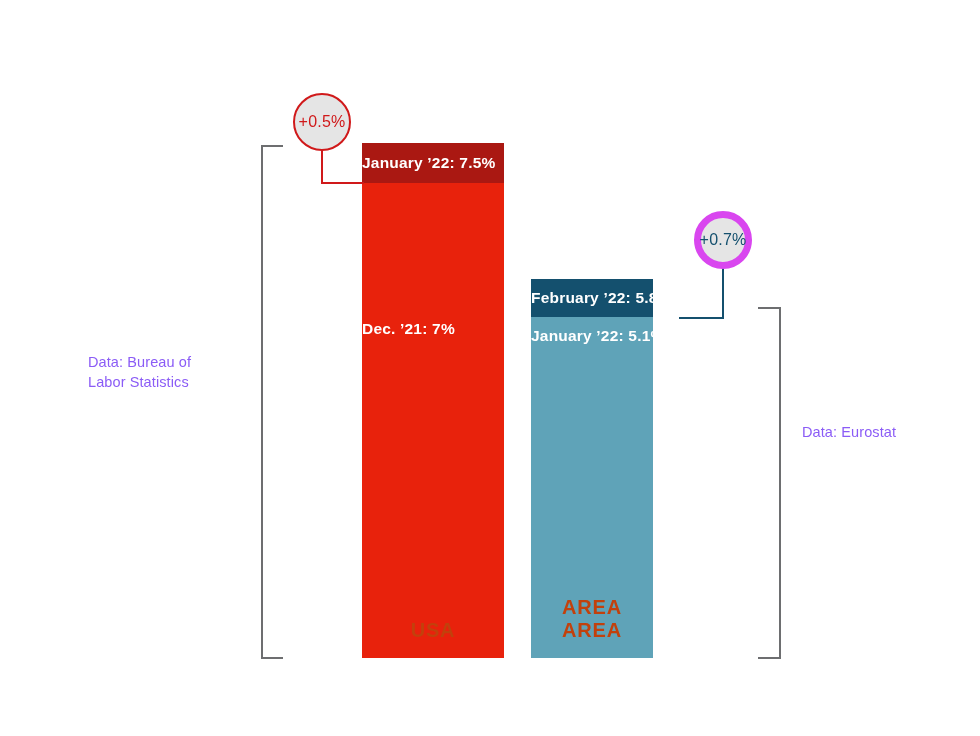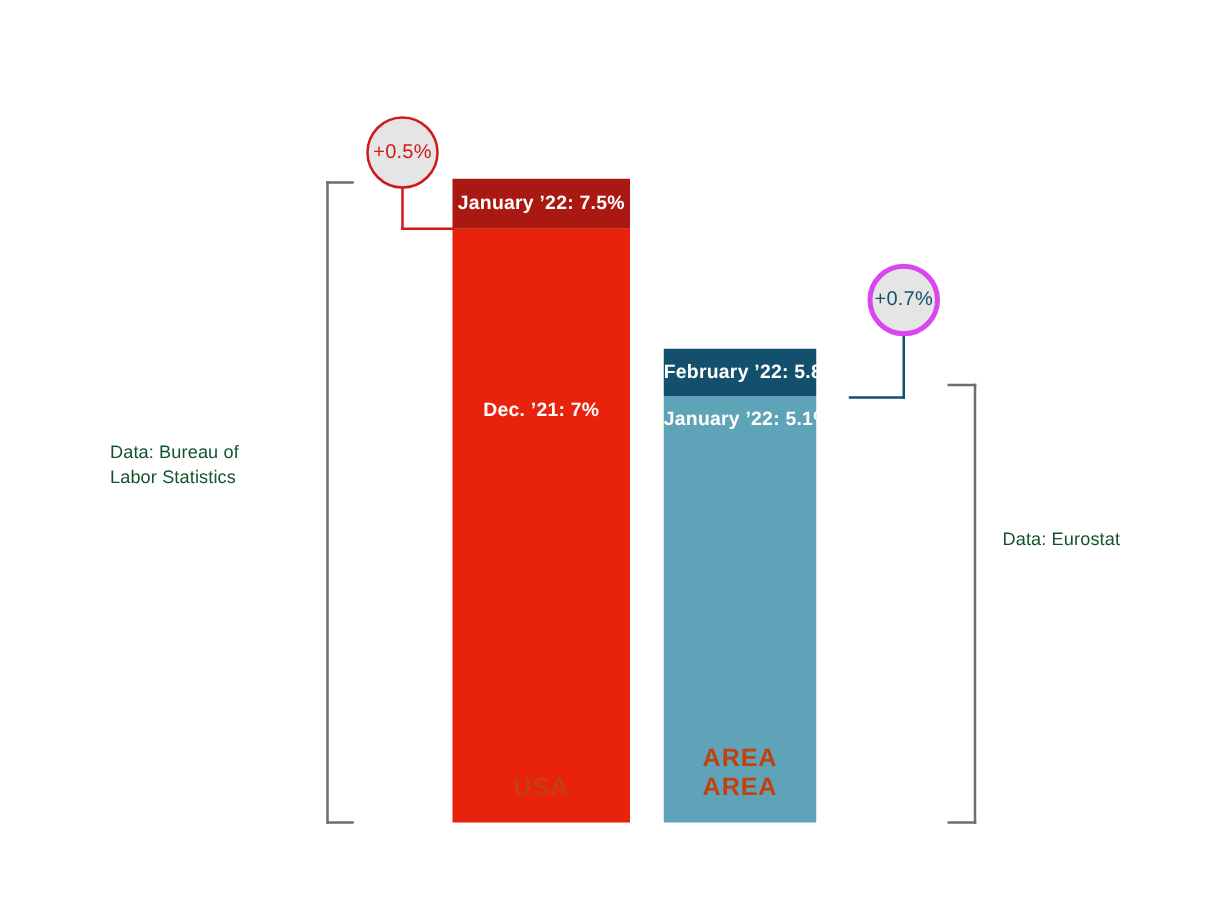--- a/index.html
+++ b/index.html
@@ -27,21 +27,21 @@
   }
   .bracket-tick {
     position: absolute;
     height: 2px;
     background: #6d6e70;
   }
 
   
   .source {
     position: absolute;
-    color: #14532d;
+    color: #8b5cf6;
     font-size: 14.5px;
     line-height: 20px;
     letter-spacing: 0.1px;
   }
   #source-usa {
     left: 88px;
     top: 352px;
     width: 160px;
     text-align: left;
   }
@@ -64,21 +64,21 @@
     box-sizing: border-box;
   }
   .seg-label {
     position: absolute;
     left: 0;
     right: 0;
     color: #ffffff;
     font-size: 15.5px;
     font-weight: bold;
     letter-spacing: 0.2px;
-    text-align: center;
+    text-align: left;
     white-space: nowrap;
   }
   .bar-name {
     position: absolute;
     left: 0;
     right: 0;
     bottom: 16px;
     color: #c2410c;
     font-size: 20px;
     font-weight: bold;
@@ -152,21 +152,21 @@
 
   #callout-usa-circle {
     left: 293px;
     top: 93px;
     border: 2px solid #d0191a;
     color: #d0191a;
   }
   #callout-euro-circle {
     left: 694px;
     top: 211px;
-    border: 4px solid #d946ef;
+    border: 7px solid #d946ef;
     color: #14506e;
   }
 </style>
 </head>
 <body>
 
 <div id="stage">
 
   <div class="bracket-v" style="left:261px; top:145px; height:514px;"></div>
   <div class="bracket-tick" style="left:261px; top:145px; width:22px;"></div>

